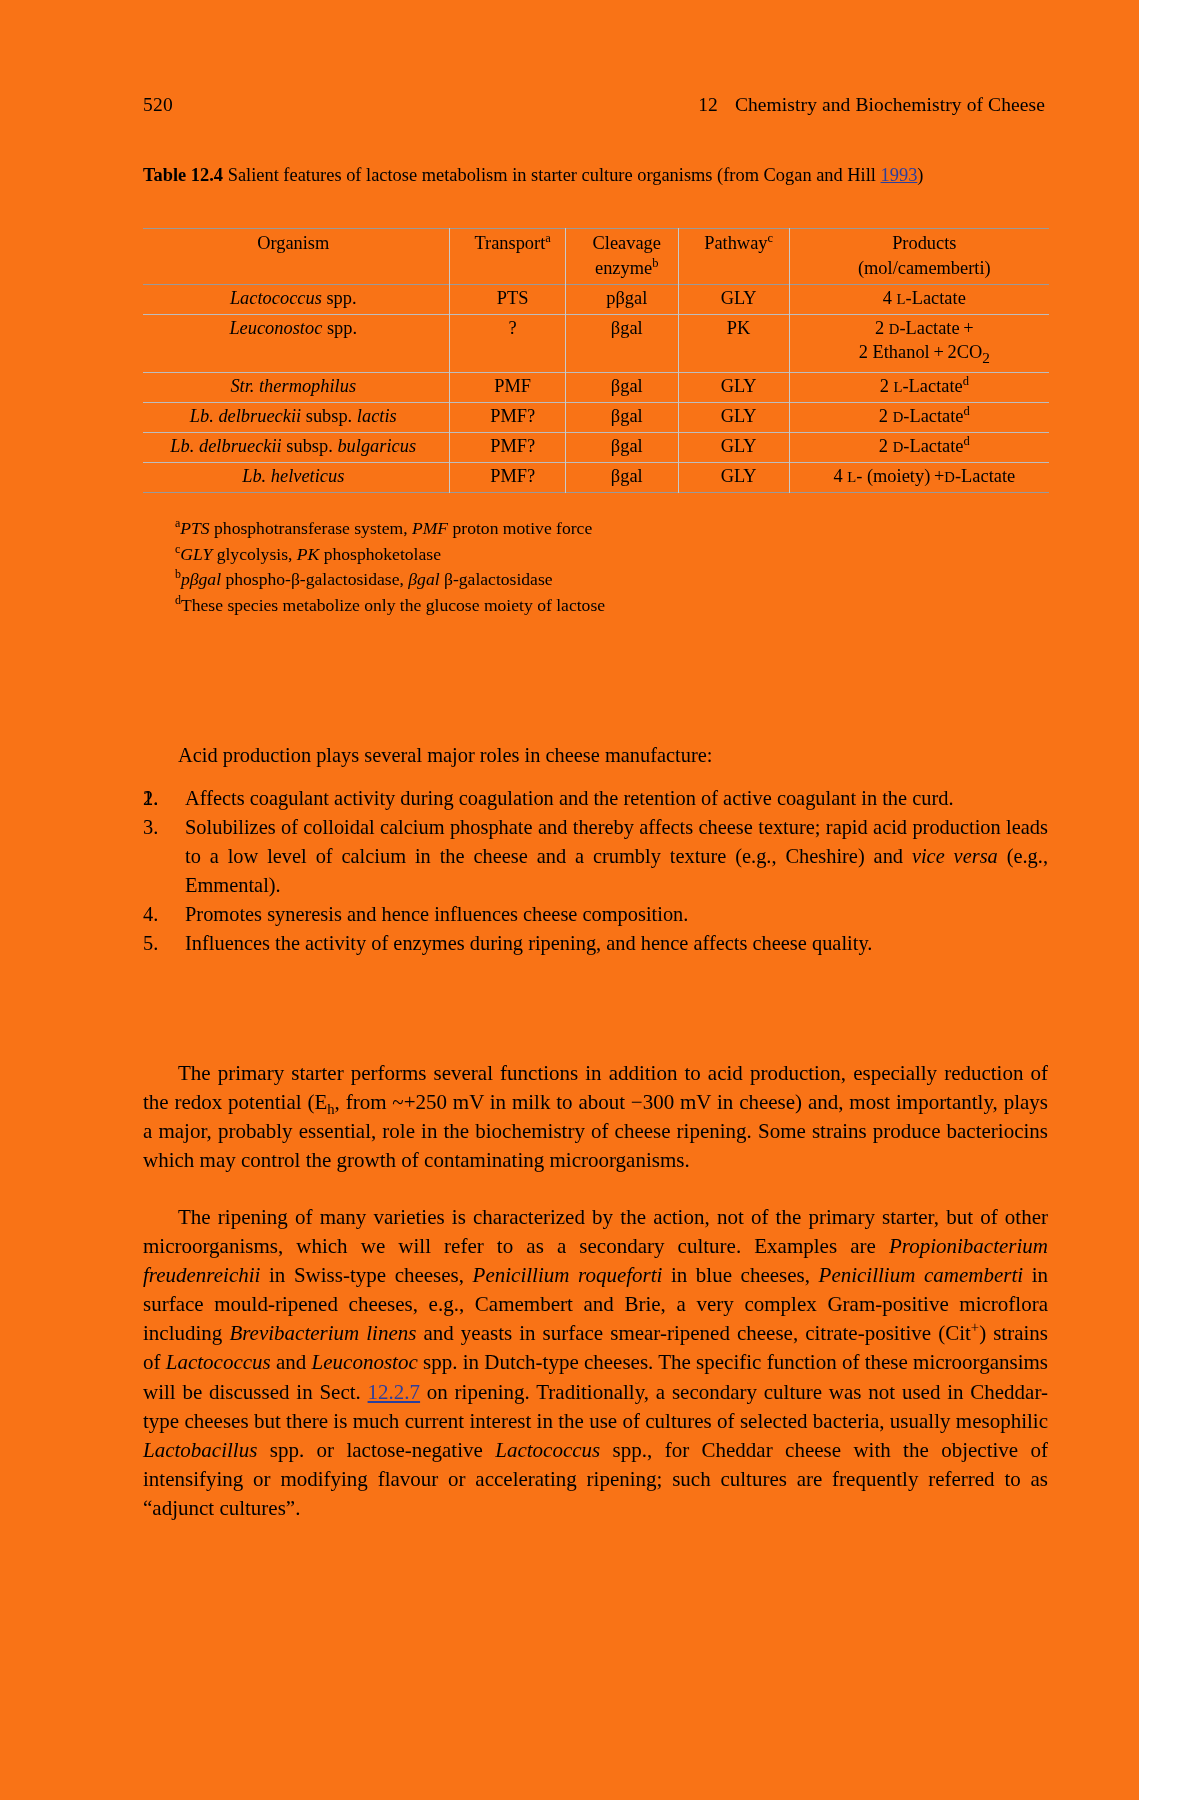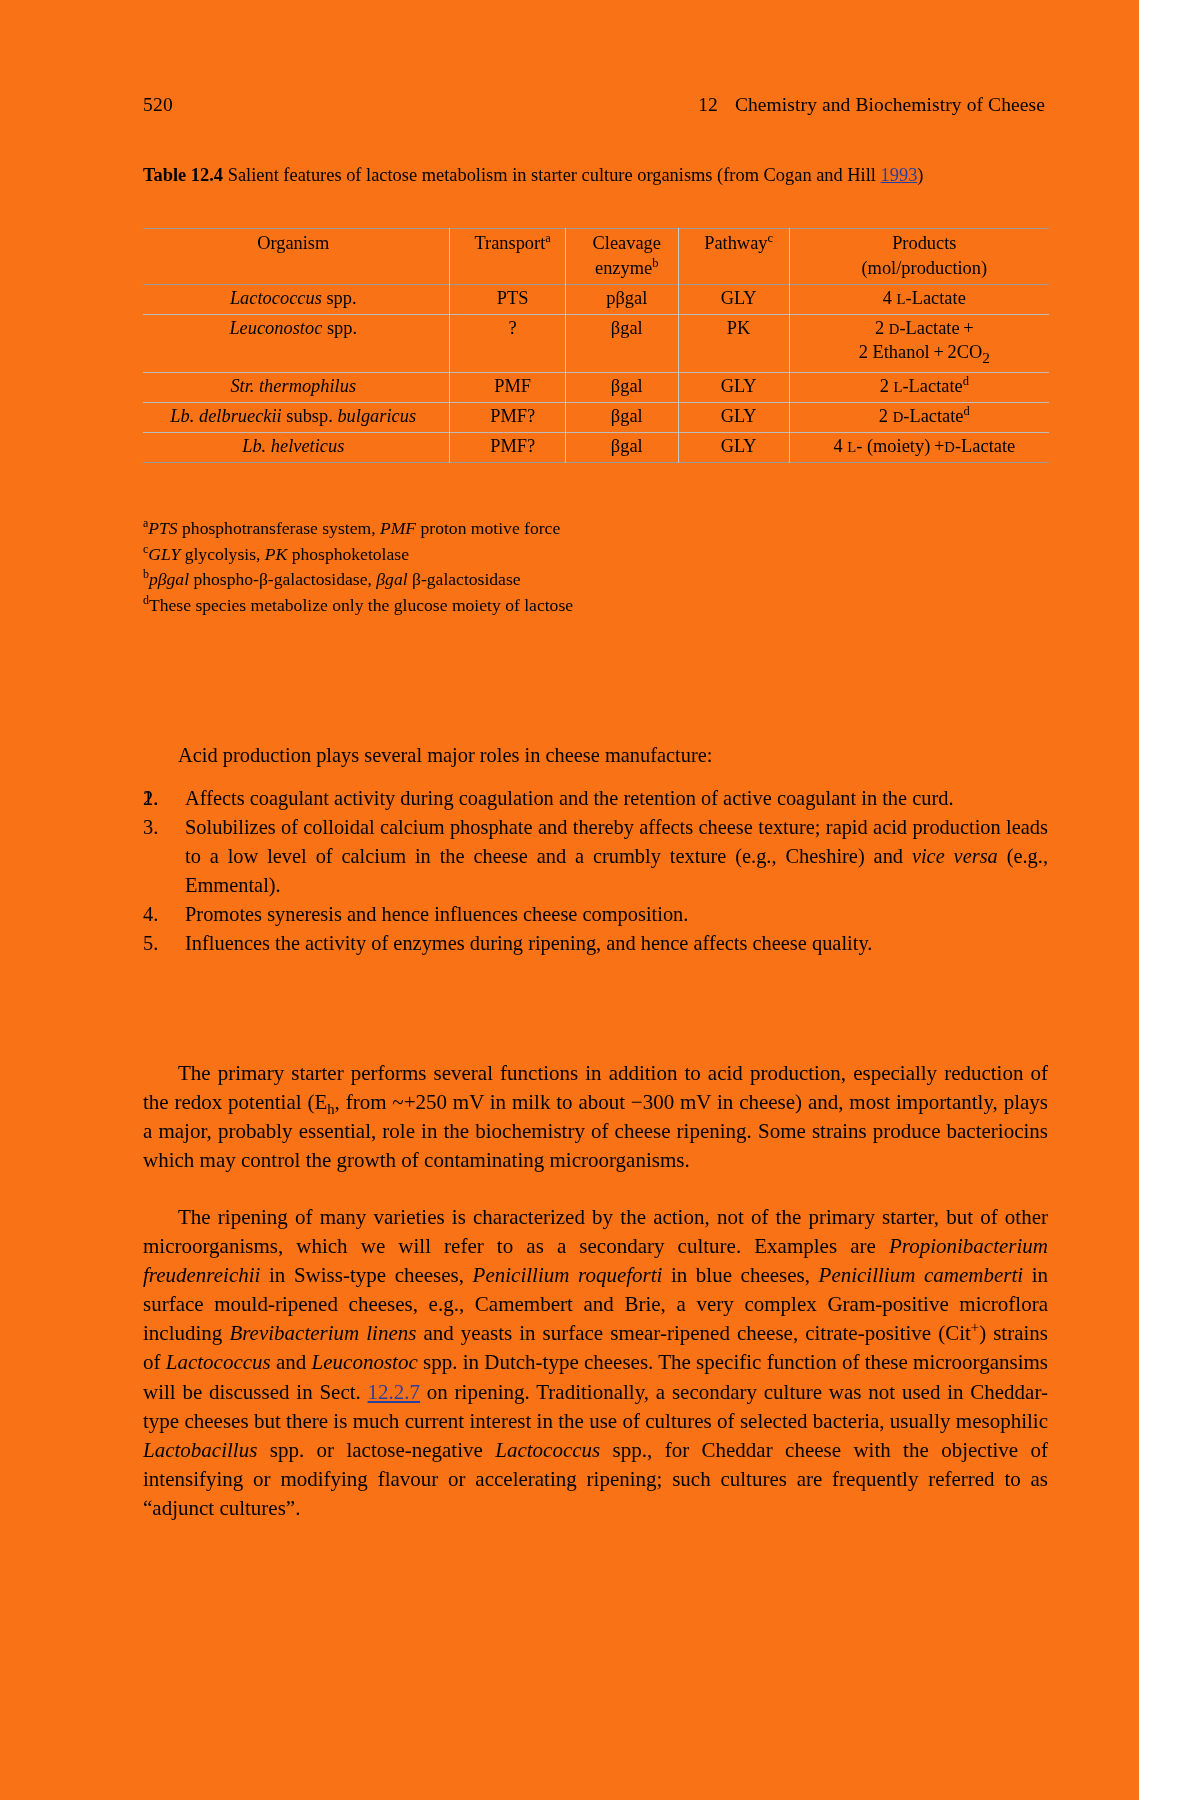--- a/index.html
+++ b/index.html
@@ -95,21 +95,21 @@
 
   
   .footnotes {
     position: absolute;
     left: 143px;
     top: 516px;
     width: 905px;
     font-size: 17.6px;
     line-height: 25.6px;
   }
-  .footnotes div { white-space: nowrap; }
+  .footnotes div { white-space: nowrap; margin-left: 32px; }
 
   
   .body-intro {
     position: absolute;
     left: 143px;
     top: 741px;
     width: 905px;
     font-size: 20.4px;
     line-height: 29px;
     text-indent: 35px;
@@ -187,21 +187,21 @@
           <td class="c-cle twoline vsep">
             <div>Cleavage</div>
             <div><span>enzyme</span><sup>b</sup></div>
           </td>
           <td class="c-pat twoline vsep">
             <div></div>
             <div><span>Pathway</span><sup>c</sup></div>
           </td>
           <td class="c-pro twoline vsep">
             <div>Products</div>
-            <div><span>(mol/production)</span></div>
+            <div><span>(mol/camemberti)</span></div>
           </td>
         </tr>
       </thead>
       <tbody>
 
         <tr class="rule-row">
           <td class="c-org"><span class="it">Lactococcus</span><span> spp.</span></td>
           <td class="c-tra vsep">PTS</td>
           <td class="c-cle vsep">pβgal</td>
           <td class="c-pat vsep">GLY</td>
@@ -224,20 +224,29 @@
         <tr class="rule-row">
           <td class="c-org"><span class="it">Str. thermophilus</span><span></span></td>
           <td class="c-tra vsep">PMF</td>
           <td class="c-cle vsep">βgal</td>
           <td class="c-pat vsep">GLY</td>
           <td class="c-pro vsep">
             <div><span>2 </span><span class="sc">L</span><span>-Lactate</span><sup>d</sup></div>
           </td>
         </tr>
 
+        <tr class="rule-row">
+          <td class="c-org"><span class="it">Lb. delbrueckii</span><span> subsp. </span><span class="it">lactis</span></td>
+          <td class="c-tra vsep">PMF?</td>
+          <td class="c-cle vsep">βgal</td>
+          <td class="c-pat vsep">GLY</td>
+          <td class="c-pro vsep">
+            <div><span>2 </span><span class="sc">D</span><span>-Lactate</span><sup>d</sup></div>
+          </td>
+        </tr>
 
         <tr class="rule-row">
           <td class="c-org"><span class="it">Lb. delbrueckii</span><span> subsp. </span><span class="it">bulgaricus</span></td>
           <td class="c-tra vsep">PMF?</td>
           <td class="c-cle vsep">βgal</td>
           <td class="c-pat vsep">GLY</td>
           <td class="c-pro vsep">
             <div><span>2 </span><span class="sc">D</span><span>-Lactate</span><sup>d</sup></div>
           </td>
         </tr>

